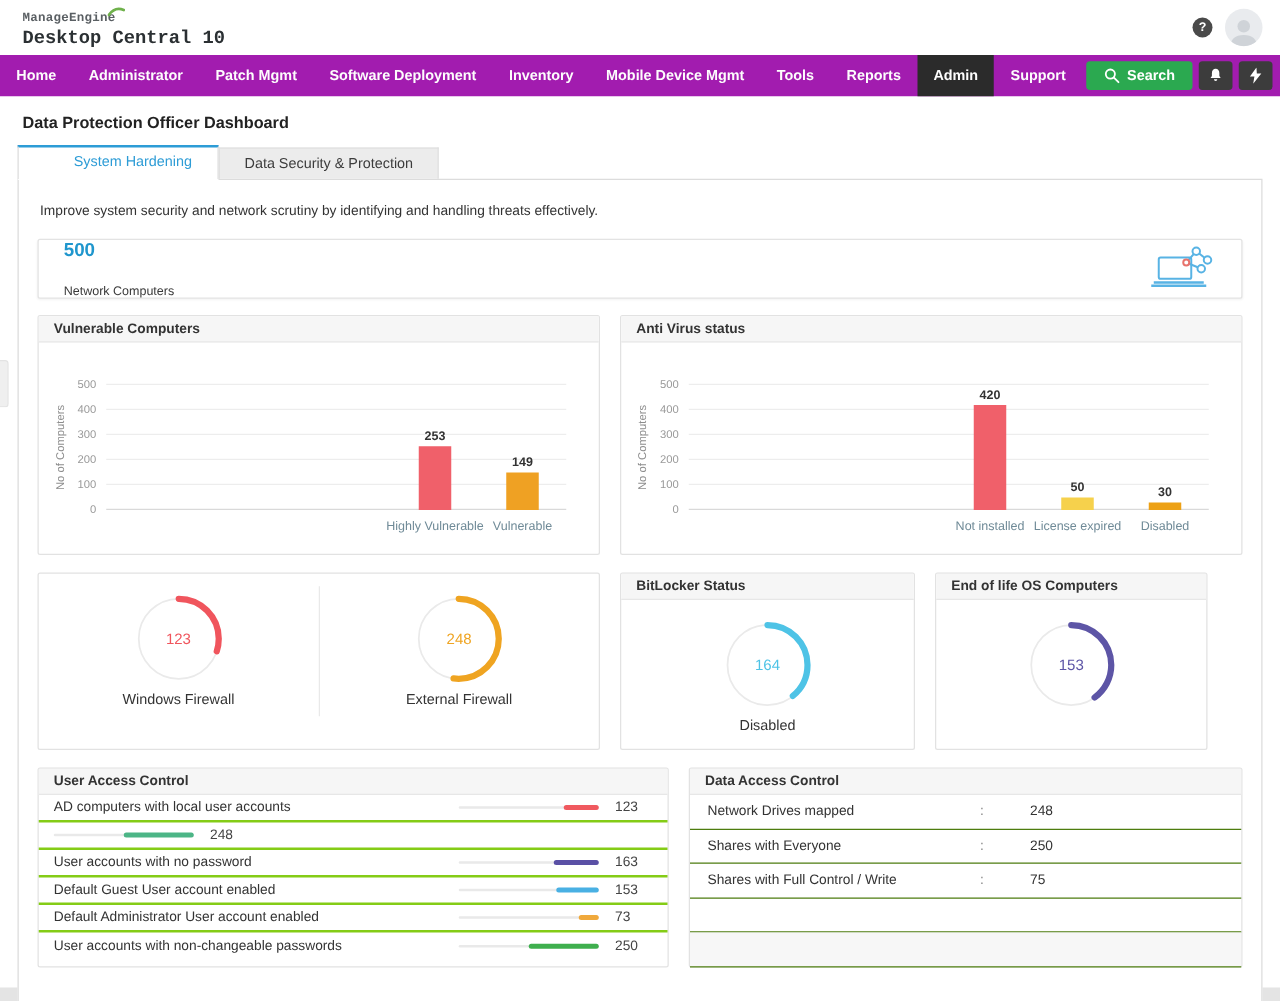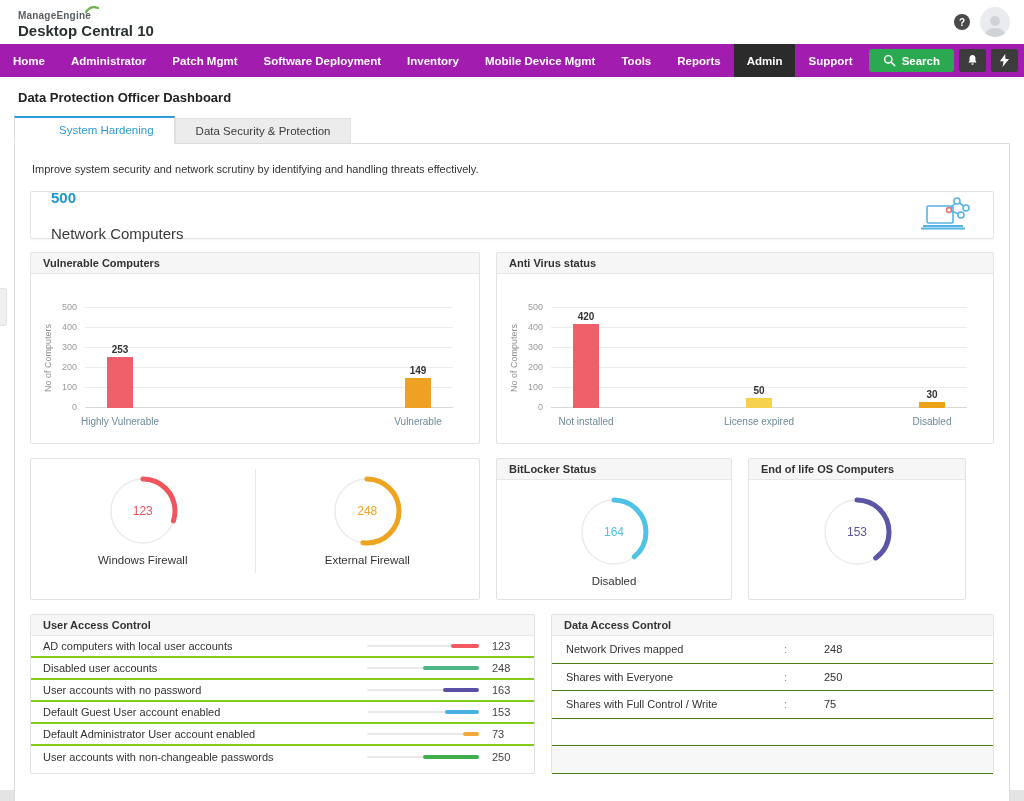--- a/index.html
+++ b/index.html
@@ -3,21 +3,21 @@
 <meta charset="utf-8">
 <style>
   * { margin:0; padding:0; box-sizing:border-box; }
   html,body { width:1024px; }
   body {
     font-family:"Liberation Sans", sans-serif;
     background:#ffffff; color:#333; position:relative; height:801px; overflow:hidden;
   }
   
   .topbar { height:44px; background:#fff; display:flex; justify-content:space-between; align-items:center; padding:0 14px 0 18px; }
-  .brand { line-height:1.1; position:relative; }
+  .brand { line-height:1.1; position:relative;font-family:Liberation Mono, monospace; }
   .brand-top { font-size:10px; font-weight:bold; color:#5a5f63; letter-spacing:.2px; position:relative; display:inline-block; }
   .brand-top svg { position:absolute; right:-8px; top:-5px; }
   .brand-bottom { font-size:15px; font-weight:bold; color:#2b3033; }
   .top-right { display:flex; align-items:center; gap:10px; }
   .help-btn { width:16px; height:16px; border-radius:50%; background:#4a4a4a; color:#fff; font-size:10px; font-weight:bold; display:flex; align-items:center; justify-content:center; cursor:pointer; }
   .avatar { width:30px; height:30px; border-radius:50%; background:#e9ebee; overflow:hidden; display:flex; align-items:flex-end; justify-content:center; cursor:pointer; }
   
   .navbar { height:33px; background:#a21caf; display:flex; justify-content:space-between; align-items:stretch; padding-right:6px; }
   .nav-items { display:flex; align-items:stretch; }
   .nav-item { display:flex; align-items:center; padding:0 13px; font-size:11.5px; font-weight:600; color:#fdfdfd; cursor:pointer; white-space:nowrap; }
@@ -30,37 +30,37 @@
   .content { padding:0 14px; position:relative; }
   .tabs { display:flex; position:relative; z-index:2; }
   .tab { font-size:11.5px; padding:6px 20px; cursor:pointer; white-space:nowrap; }
   .tab.active { color:#2d9cd6; background:#fff; border:1px solid #dcdcdc; border-top:2px solid #2d9cd6; border-bottom:1px solid #fff; margin-bottom:-1px;padding-left:44px; }
   .tab.inactive { color:#3c3c3c; background:#ececec; border:1px solid #e0e0e0; border-bottom:none; margin-top:2px; }
   .panel { position:relative; z-index:1; background:#fff; border:1px solid #dcdcdc; padding:15px 15px 18px 15px; min-height:650px; }
   .desc { font-size:11px; color:#333; margin:4px 0 16px 2px; }
   
   .summary-card { border:1px solid #e3e3e3; border-radius:2px; box-shadow:0 1px 2px rgba(0,0,0,.05); background:#fff; height:48px; display:flex; align-items:center; justify-content:space-between; padding:0 22px 0 20px; margin-bottom:13px; }
   .summary-count { font-size:15px; font-weight:bold; color:#1f96cd; }
-  .summary-label { font-size:15px; color:#3a3a3a; margin-top:19px; }
+  .summary-label { font-size:10px; color:#3a3a3a; margin-top:19px; }
   
   .row { display:flex; gap:16px; margin-bottom:14px; align-items:stretch; }
   .card { border:1px solid #e2e2e2; background:#fff; border-radius:2px; }
   .card-head { height:21px; background:#f6f6f6; border-bottom:1px solid #e7e7e7; display:flex; align-items:center; padding:0 12px; font-size:11px; font-weight:600; color:#333; }
   .w-vuln { width:450px; } .w-av { flex:1; }
   .w-fire { width:450px; } .w-bit { width:236px; } .w-eol { width:218px; }
   .w-uac { width:505px; } .w-dac { flex:1; }
   .h-chart { height:192px; } .h-donut { height:142px; } .h-list { height:160px; }
   
   .chart-body { display:flex; padding:34px 26px 0 12px; height:170px; }
   .ylab { writing-mode:vertical-rl; transform:rotate(180deg); font-size:9px; color:#8d8d8d; height:100px; text-align:center; }
   .plot { flex:1; position:relative; height:100px; margin-left:32px; }
   .grid { position:absolute; left:0; right:0; height:1px; background:#ededed; }
   .grid.axis { background:#d9d9d9; }
   .tick { position:absolute; left:-8px; transform:translate(-100%,-50%); font-size:9px; color:#9a9a9a; }
-  .bars { position:absolute; left:0; right:0; top:0; bottom:0; display:flex; justify-content:space-between; align-items:flex-end; }
+  .bars { position:absolute; left:0; right:0; top:0; bottom:0; display:flex; justify-content:flex-end; align-items:flex-end; }
   .bcol { position:relative; display:flex; flex-direction:column; align-items:center; justify-content:flex-end; height:100%; width:70px; }
   .bval { font-size:10px; font-weight:600; color:#333; margin-bottom:2px; }
   .brect { width:26px; }
   .bcat { position:absolute; top:100%; margin-top:8px; font-size:10px; color:#6f8a97; white-space:nowrap; }
   
   .donut-body { display:flex; align-items:center; justify-content:space-around; height:120px; padding-top:4px; }
   .half { flex:1; display:flex; justify-content:center; }
   .vdiv { width:1px; align-self:stretch; background:#e9e9e9; margin:6px 0; }
   .donut { text-align:center; }
   .ring { position:relative; width:72px; height:72px; margin:0 auto; }
@@ -316,21 +316,20 @@
         <div class="card-head">User Access Control</div>
         <div>
             <div class="hrow">
               <span class="hlabel">AD computers with local  user accounts</span>
               <span class="track">
                 <span class="fill" style="width: 24.6%; background: rgb(240, 89, 95);"></span>
               </span>
               <span class="hval">123</span>
             </div>
             <div class="hrow">
-              <span class="hlabel">Disabled user accounts</span>
               <span class="track">
                 <span class="fill" style="width: 49.6%; background: rgb(76, 181, 134);"></span>
               </span>
               <span class="hval">248</span>
             </div>
             <div class="hrow">
               <span class="hlabel">User accounts with no password</span>
               <span class="track">
                 <span class="fill" style="width: 32.6%; background: rgb(90, 80, 165);"></span>
               </span>

